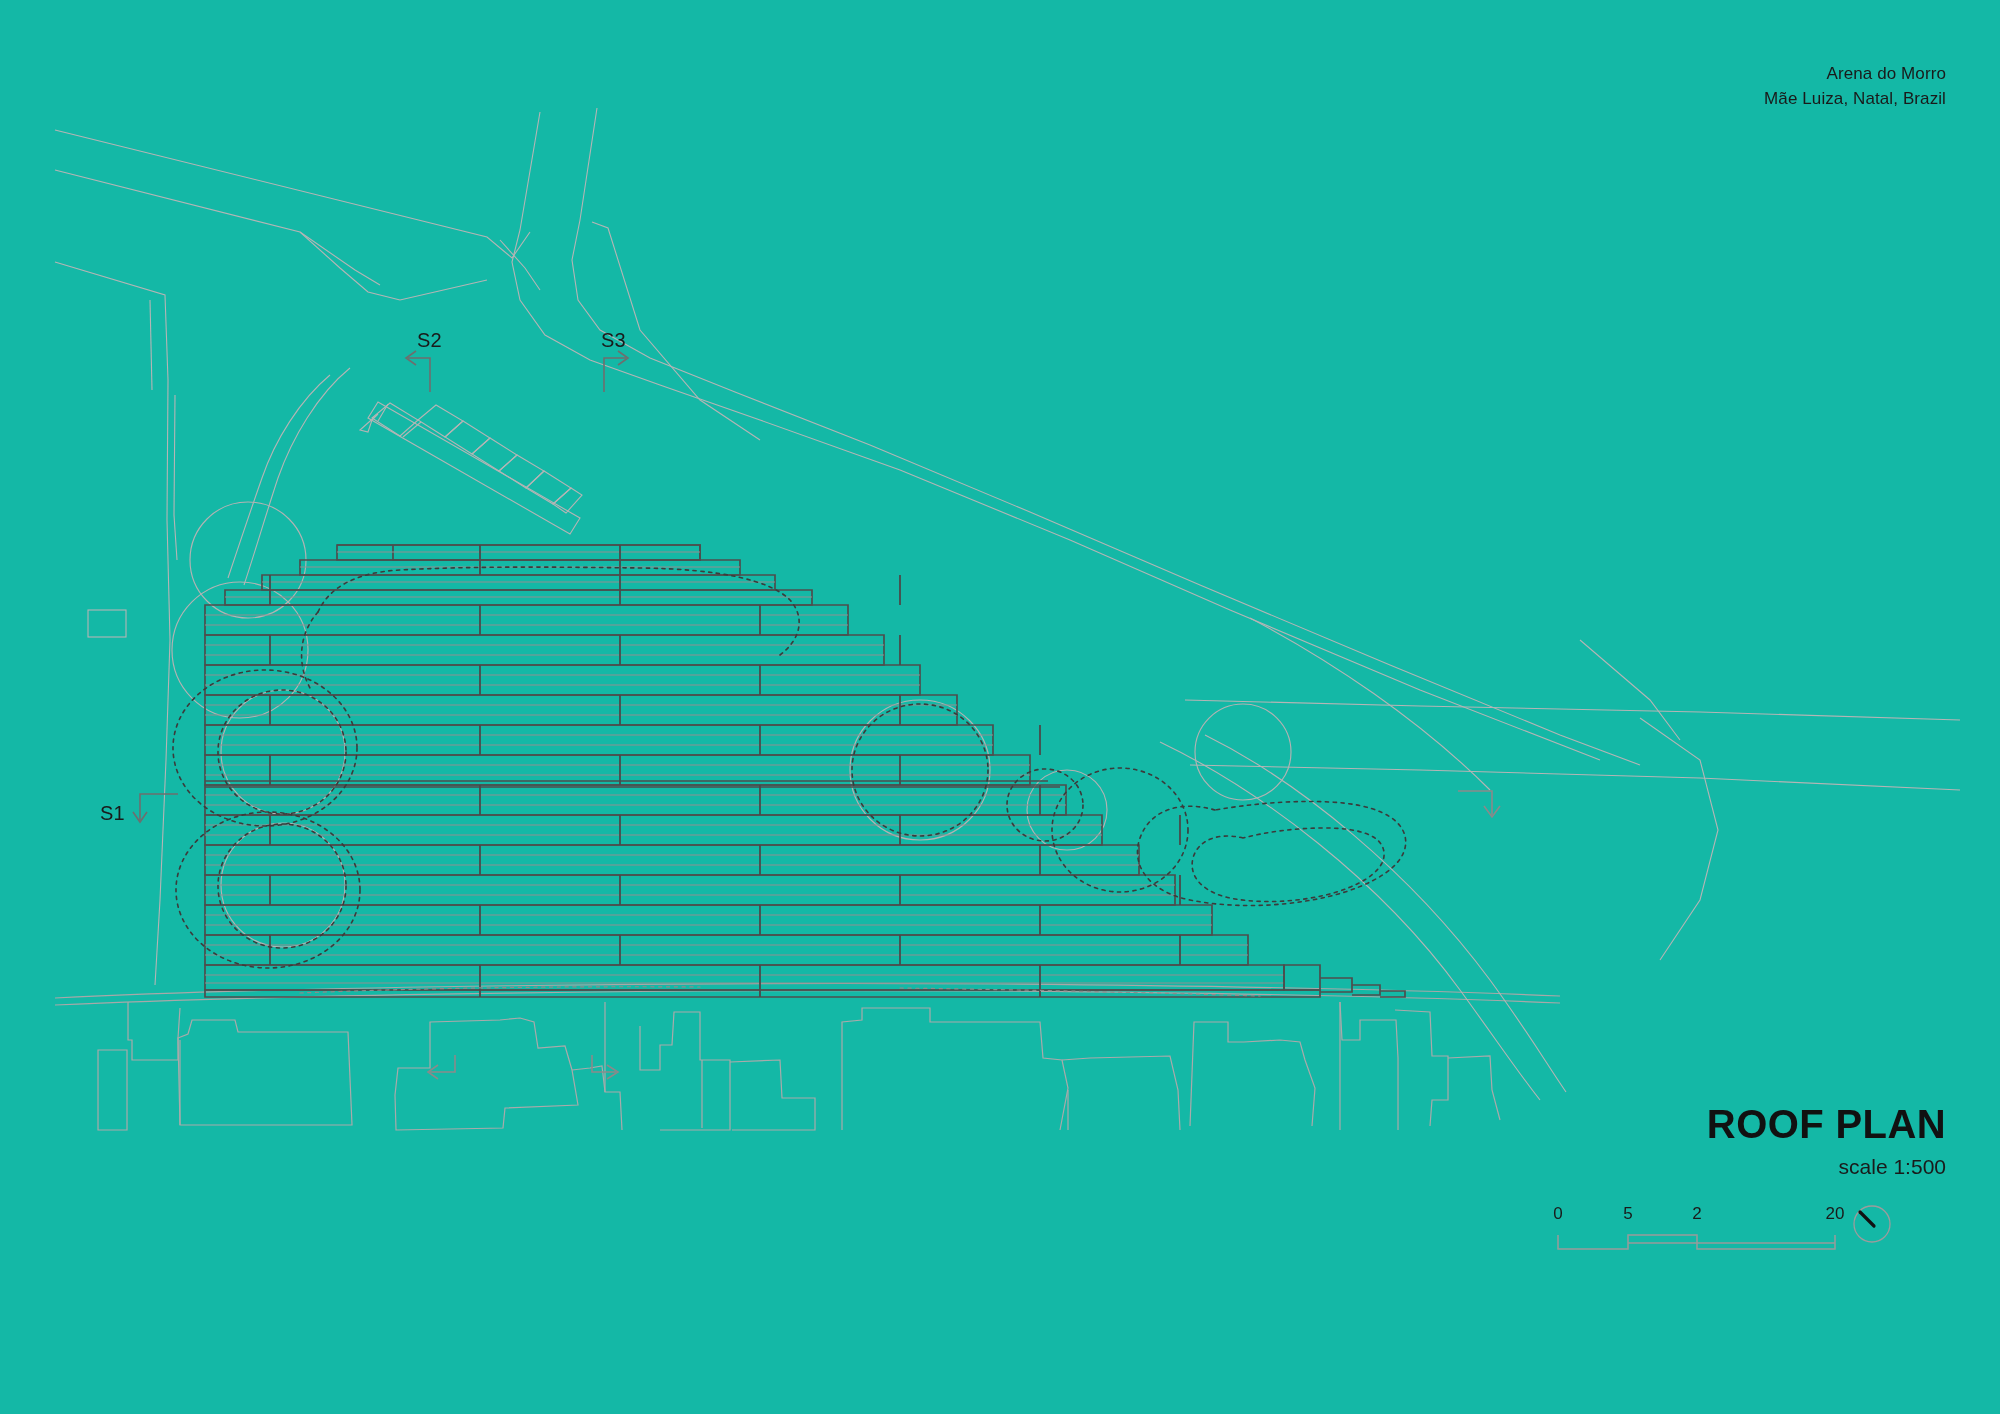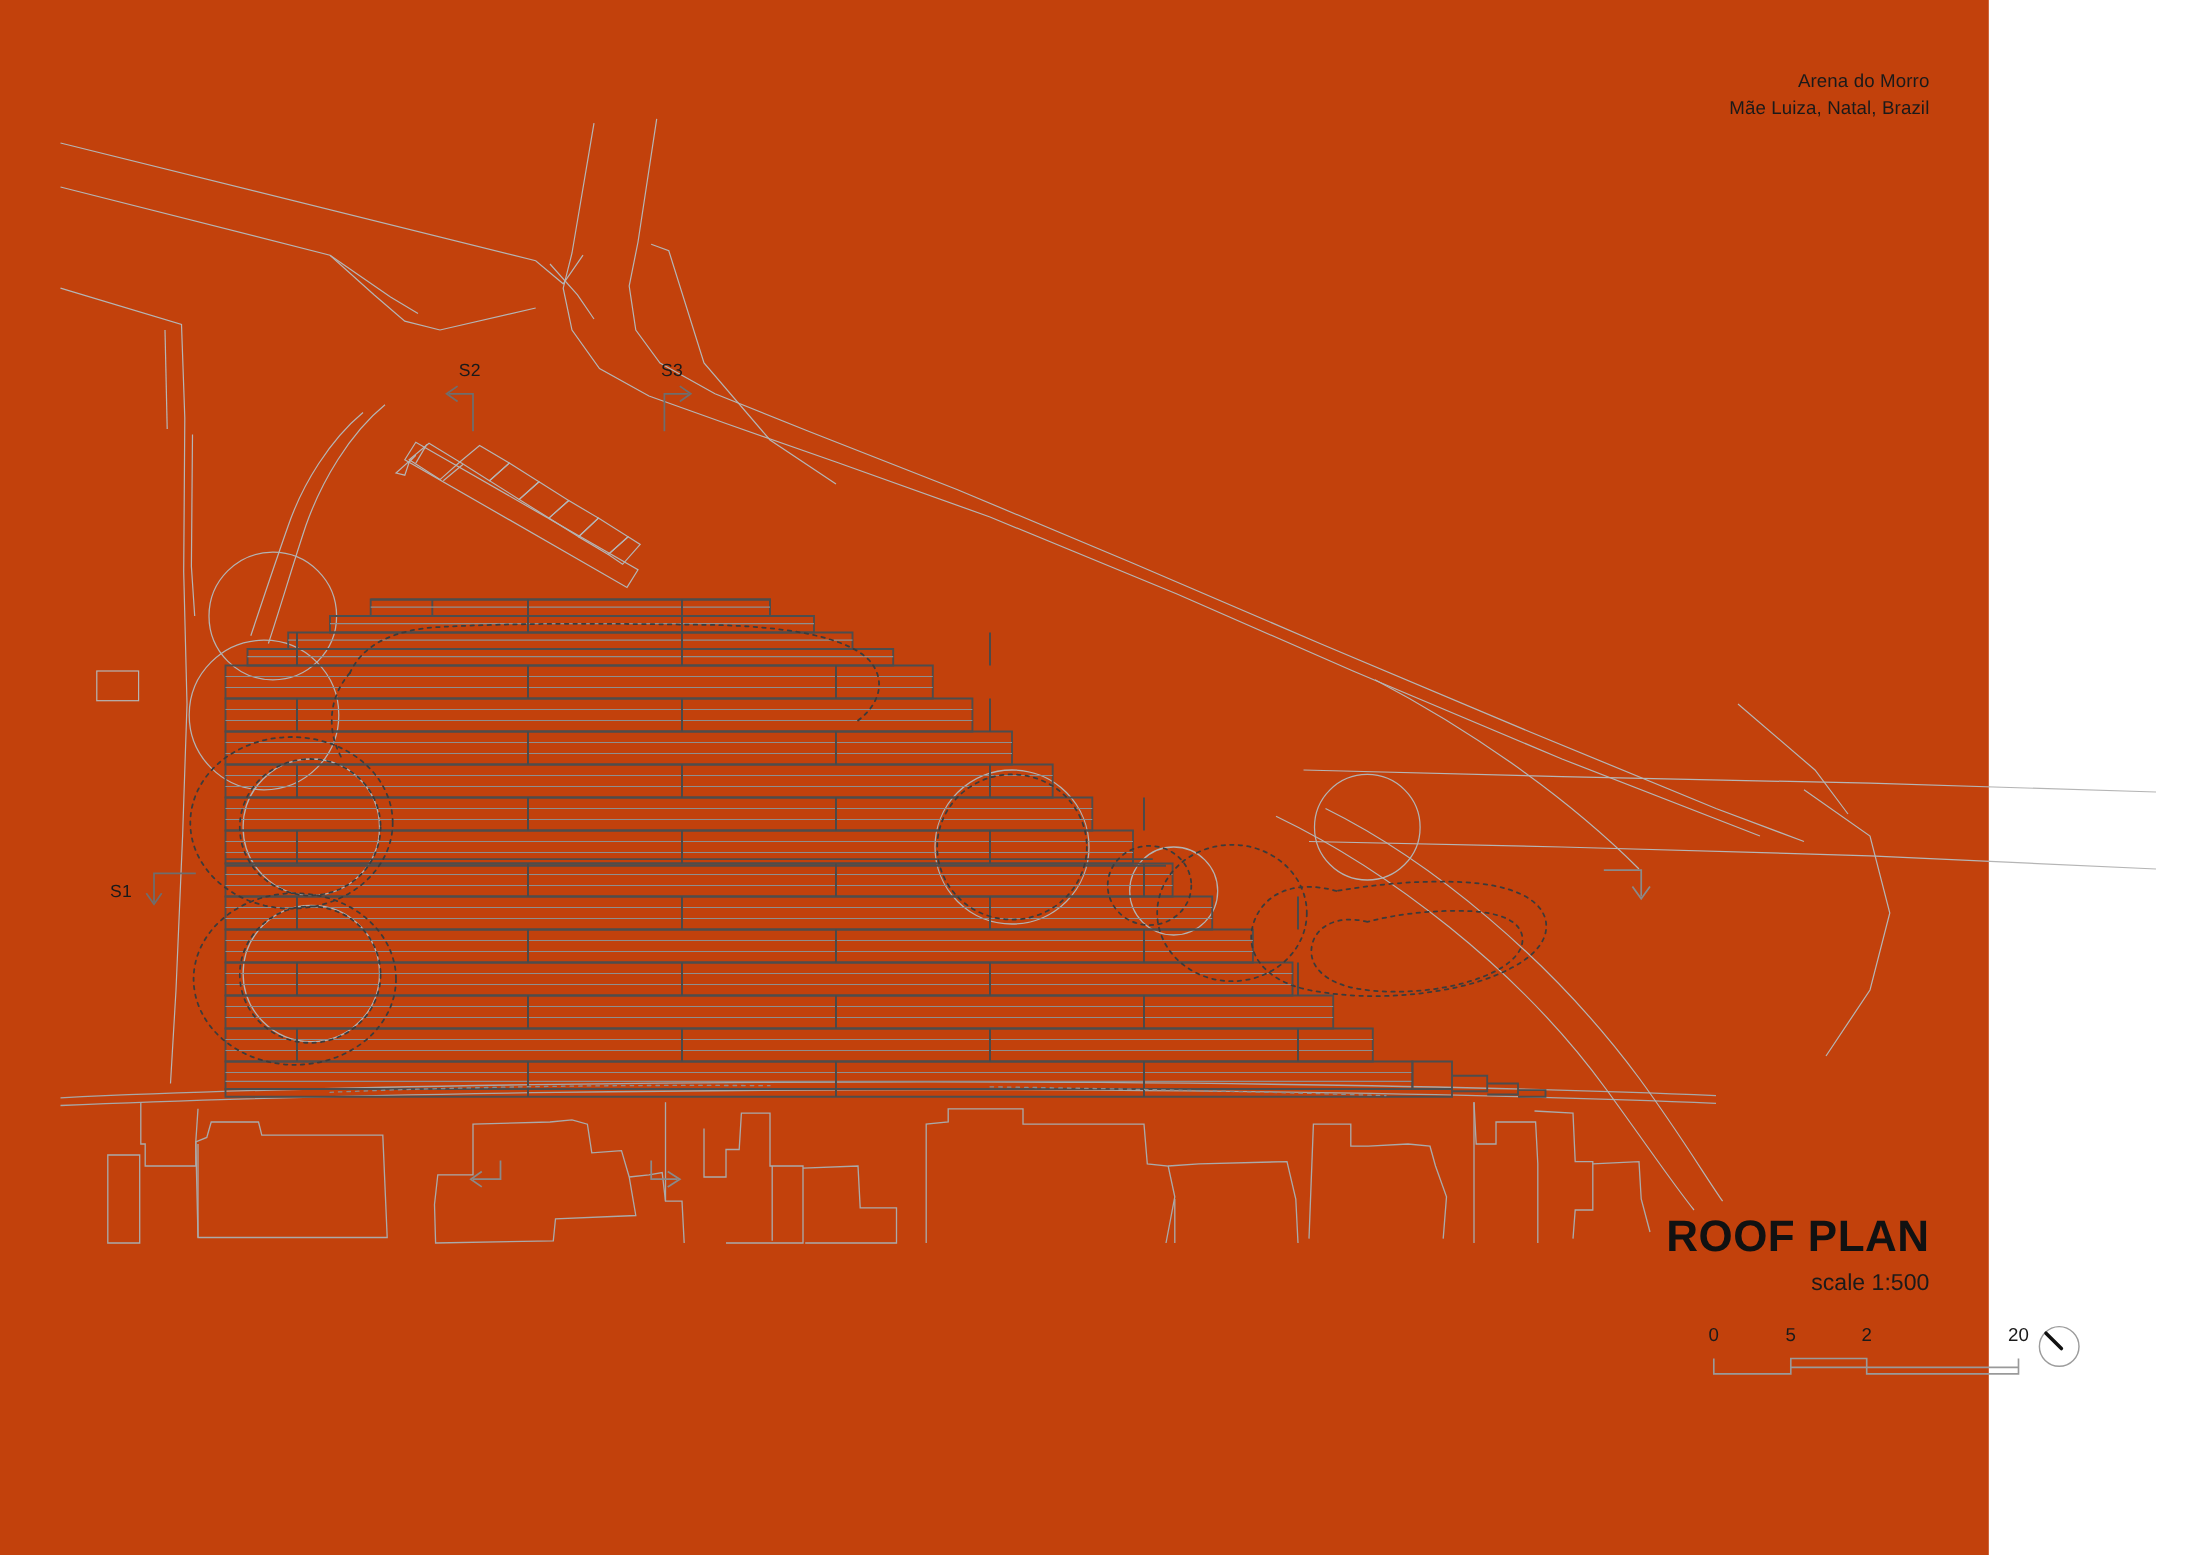--- a/index.html
+++ b/index.html
@@ -13,23 +13,23 @@
     height: 1414px;
     position: relative;
     overflow: hidden;
     font-family: "Liberation Sans", sans-serif;
     color: #111111;
     -webkit-font-smoothing: antialiased;
   }
   #sheet {
     position: absolute;
     left: 0; top: 0;
-    width: 1808px;
+    width: 2000px;
     height: 1414px;
-    background: #c2410c;
+    background: #14b8a6;
   }
   .drawing {
     position: absolute;
     left: 0; top: 0;
     width: 2000px;
     height: 1414px;
   }
   
   .titleblock {
     position: absolute;
@@ -61,21 +61,21 @@
   }
   .scalebar-label {
     position: absolute;
     font-size: 17px;
     color: #1a1a1a;
     text-align: center;
     width: 40px;
   }
   .sec-label {
     position: absolute;
-    font-size: 16px;
+    font-size: 20px;
     color: #1a1a1a;
     letter-spacing: 0.2px;
   }
   svg { display: block; }
 </style>
 </head>
 <body>
 
 <div id="sheet">
 

